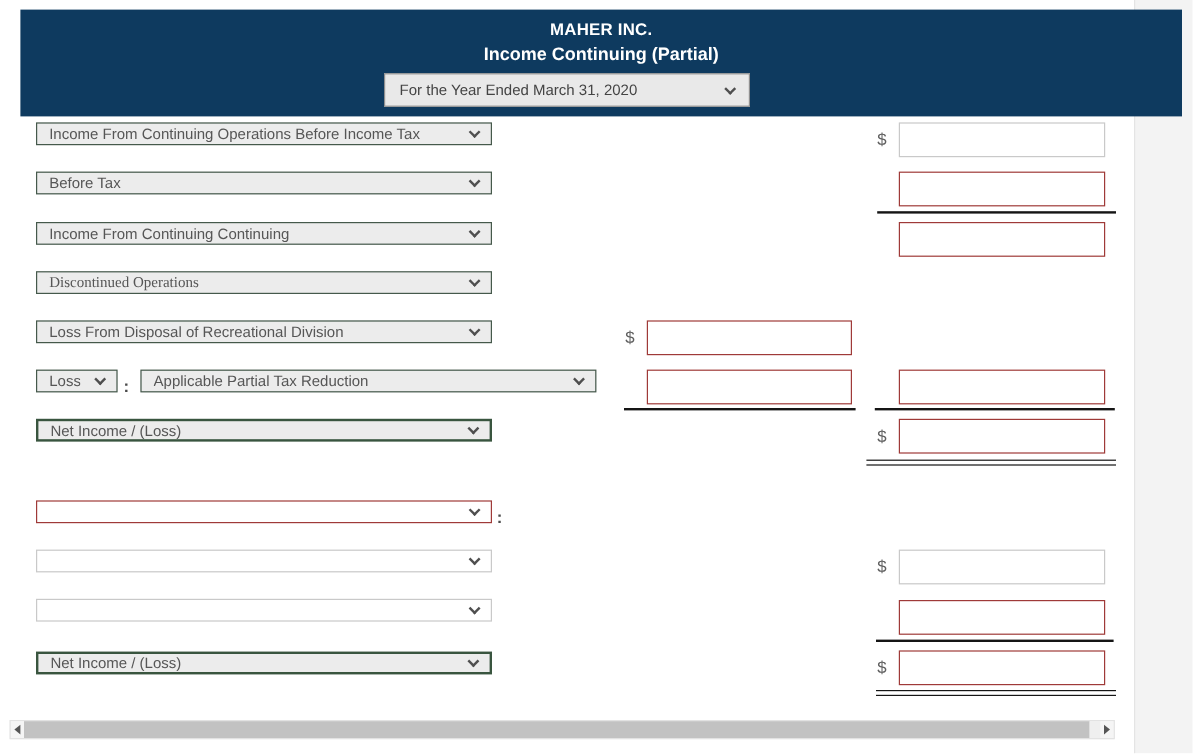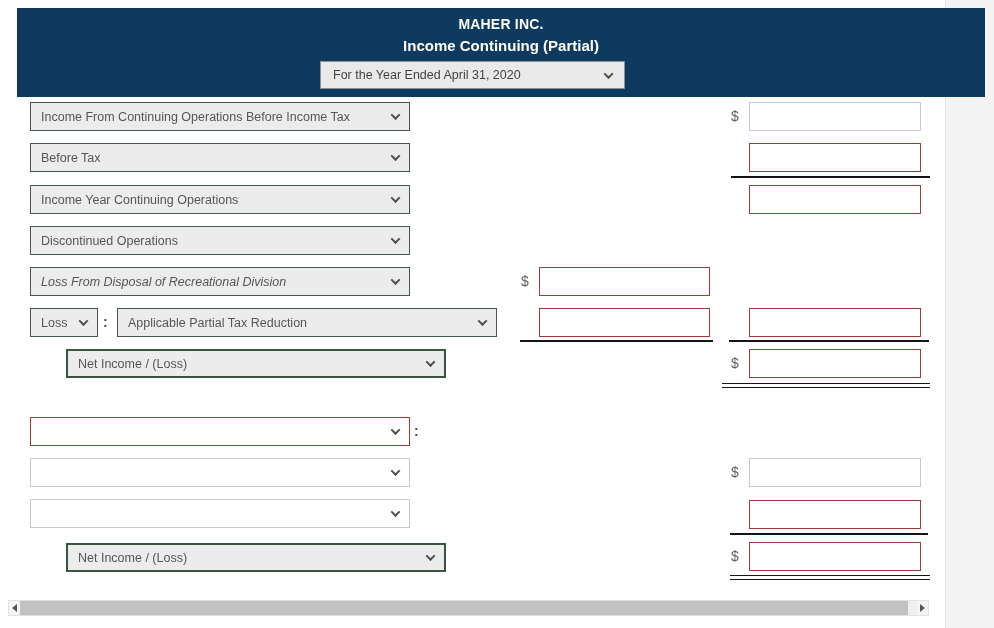--- a/index.html
+++ b/index.html
@@ -7,22 +7,22 @@
   body { font-family:"Liberation Sans", sans-serif; }
   .page { position:relative; width:994px; height:628px; background:#ffffff; overflow:hidden; }
 
   .right-strip { position:absolute; left:945px; top:0; width:49px; height:628px; background:#f3f3f3; border-left:1px solid #e4e4e4; }
 
   .header { position:absolute; left:17px; top:8px; width:968px; height:89px; background:#0e3a5f; color:#ffffff; text-align:center; }
   .company { position:absolute; left:0; right:0; top:8px; font-size:14px; font-weight:bold; letter-spacing:.2px; }
   .stmt-title { position:absolute; left:0; right:0; top:29px; font-size:15px; font-weight:bold; }
   .header-select { position:absolute; left:303px; top:53px; width:305px; height:28px; background:#e9e9e9; border:1px solid #8f8f8f; color:#444; display:flex; align-items:center; justify-content:space-between; padding:0 12px; font-size:12.5px; cursor:pointer; text-align:left; }
 
-  .sel { position:absolute; height:29px; background:#ececec; border:1px solid #45594b; color:#565656; font-size:12.5px; display:flex; align-items:center; justify-content:space-between; padding:0 10px; cursor:pointer; white-space:nowrap; overflow:hidden; }
-  .sel.thick { border-width:2px; border-color:#39553f;margin-left:36px; }
+  .sel { position:absolute; height:19px; background:#ececec; border:1px solid #45594b; color:#565656; font-size:12.5px; display:flex; align-items:center; justify-content:space-between; padding:0 10px; cursor:pointer; white-space:nowrap; overflow:hidden; }
+  .sel.thick { border-width:2px; border-color:#39553f; }
   .sel.empty { background:#ffffff; border-color:#c9c9c9; }
   .sel.error { background:#ffffff; border-color:#9f3a38; }
   .sel-text { overflow:hidden; text-overflow:ellipsis; }
 
   .chev { width:7px; height:7px; border-right:2px solid #4f4f4f; border-bottom:2px solid #4f4f4f; transform:rotate(45deg) translate(-1px,-1px); flex:0 0 auto; margin-left:8px; }
 
   .amt { position:absolute; height:29px; background:#ffffff; border:1px solid #c9c9c9; padding:0 6px; font-size:13px; color:#333; font-family:"Liberation Sans", sans-serif; }
   .amt.error { border-color:#9f3a38; }
 
   .dollar { position:absolute; color:#5f5f5f; font-size:14px; line-height:17px; }
@@ -42,51 +42,51 @@
 <body>
 
 <div class="page">
 
   <div class="right-strip"></div>
 
   <div class="header">
     <div class="company">MAHER INC.</div>
     <div class="stmt-title">Income Continuing (Partial)</div>
     <div class="header-select">
-      <span class="sel-text">For the Year Ended April 31, 2020</span>
+      <span class="sel-text">For the Year Ended March 31, 2020</span>
       <span class="chev"></span>
     </div>
   </div>
 
   <div class="sel" style="left:30px; top:102px; width:380px;">
     <span class="sel-text">Income From Continuing Operations Before Income Tax</span>
     <span class="chev"></span>
   </div>
   <span class="dollar" style="left:731px; top:108px;">$</span>
   <input class="amt" style="left: 749px; top: 102px; width: 172px;" value="">
 
   <div class="sel" style="left:30px; top:143px; width:380px;">
     <span class="sel-text">Before Tax</span>
     <span class="chev"></span>
   </div>
   <input class="amt error" style="left: 749px; top: 143px; width: 172px;" value="">
   <div class="rule" style="left:731px; top:176px; width:199px;"></div>
 
   <div class="sel" style="left:30px; top:185px; width:380px;">
-    <span class="sel-text">Income Year Continuing Operations</span>
+    <span class="sel-text">Income From Continuing Continuing</span>
     <span class="chev"></span>
   </div>
   <input class="amt error" style="left: 749px; top: 185px; width: 172px;" value="">
 
-  <div class="sel" style="left:30px; top:226px; width:380px;">
+  <div class="sel" style="left:30px; top:226px; width:380px;font-family:Liberation Serif, serif;">
     <span class="sel-text">Discontinued Operations</span>
     <span class="chev"></span>
   </div>
 
-  <div class="sel" style="left:30px; top:267px; width:380px;font-style:italic;">
+  <div class="sel" style="left:30px; top:267px; width:380px;">
     <span class="sel-text">Loss From Disposal of Recreational Division</span>
     <span class="chev"></span>
   </div>
   <span class="dollar" style="left:521px; top:273px;">$</span>
   <input class="amt error" style="left: 539px; top: 267px; width: 171px;" value="">
 
   <div class="sel" style="left:30px; top:308px; width:68px;">
     <span class="sel-text">Loss</span>
     <span class="chev"></span>
   </div>

